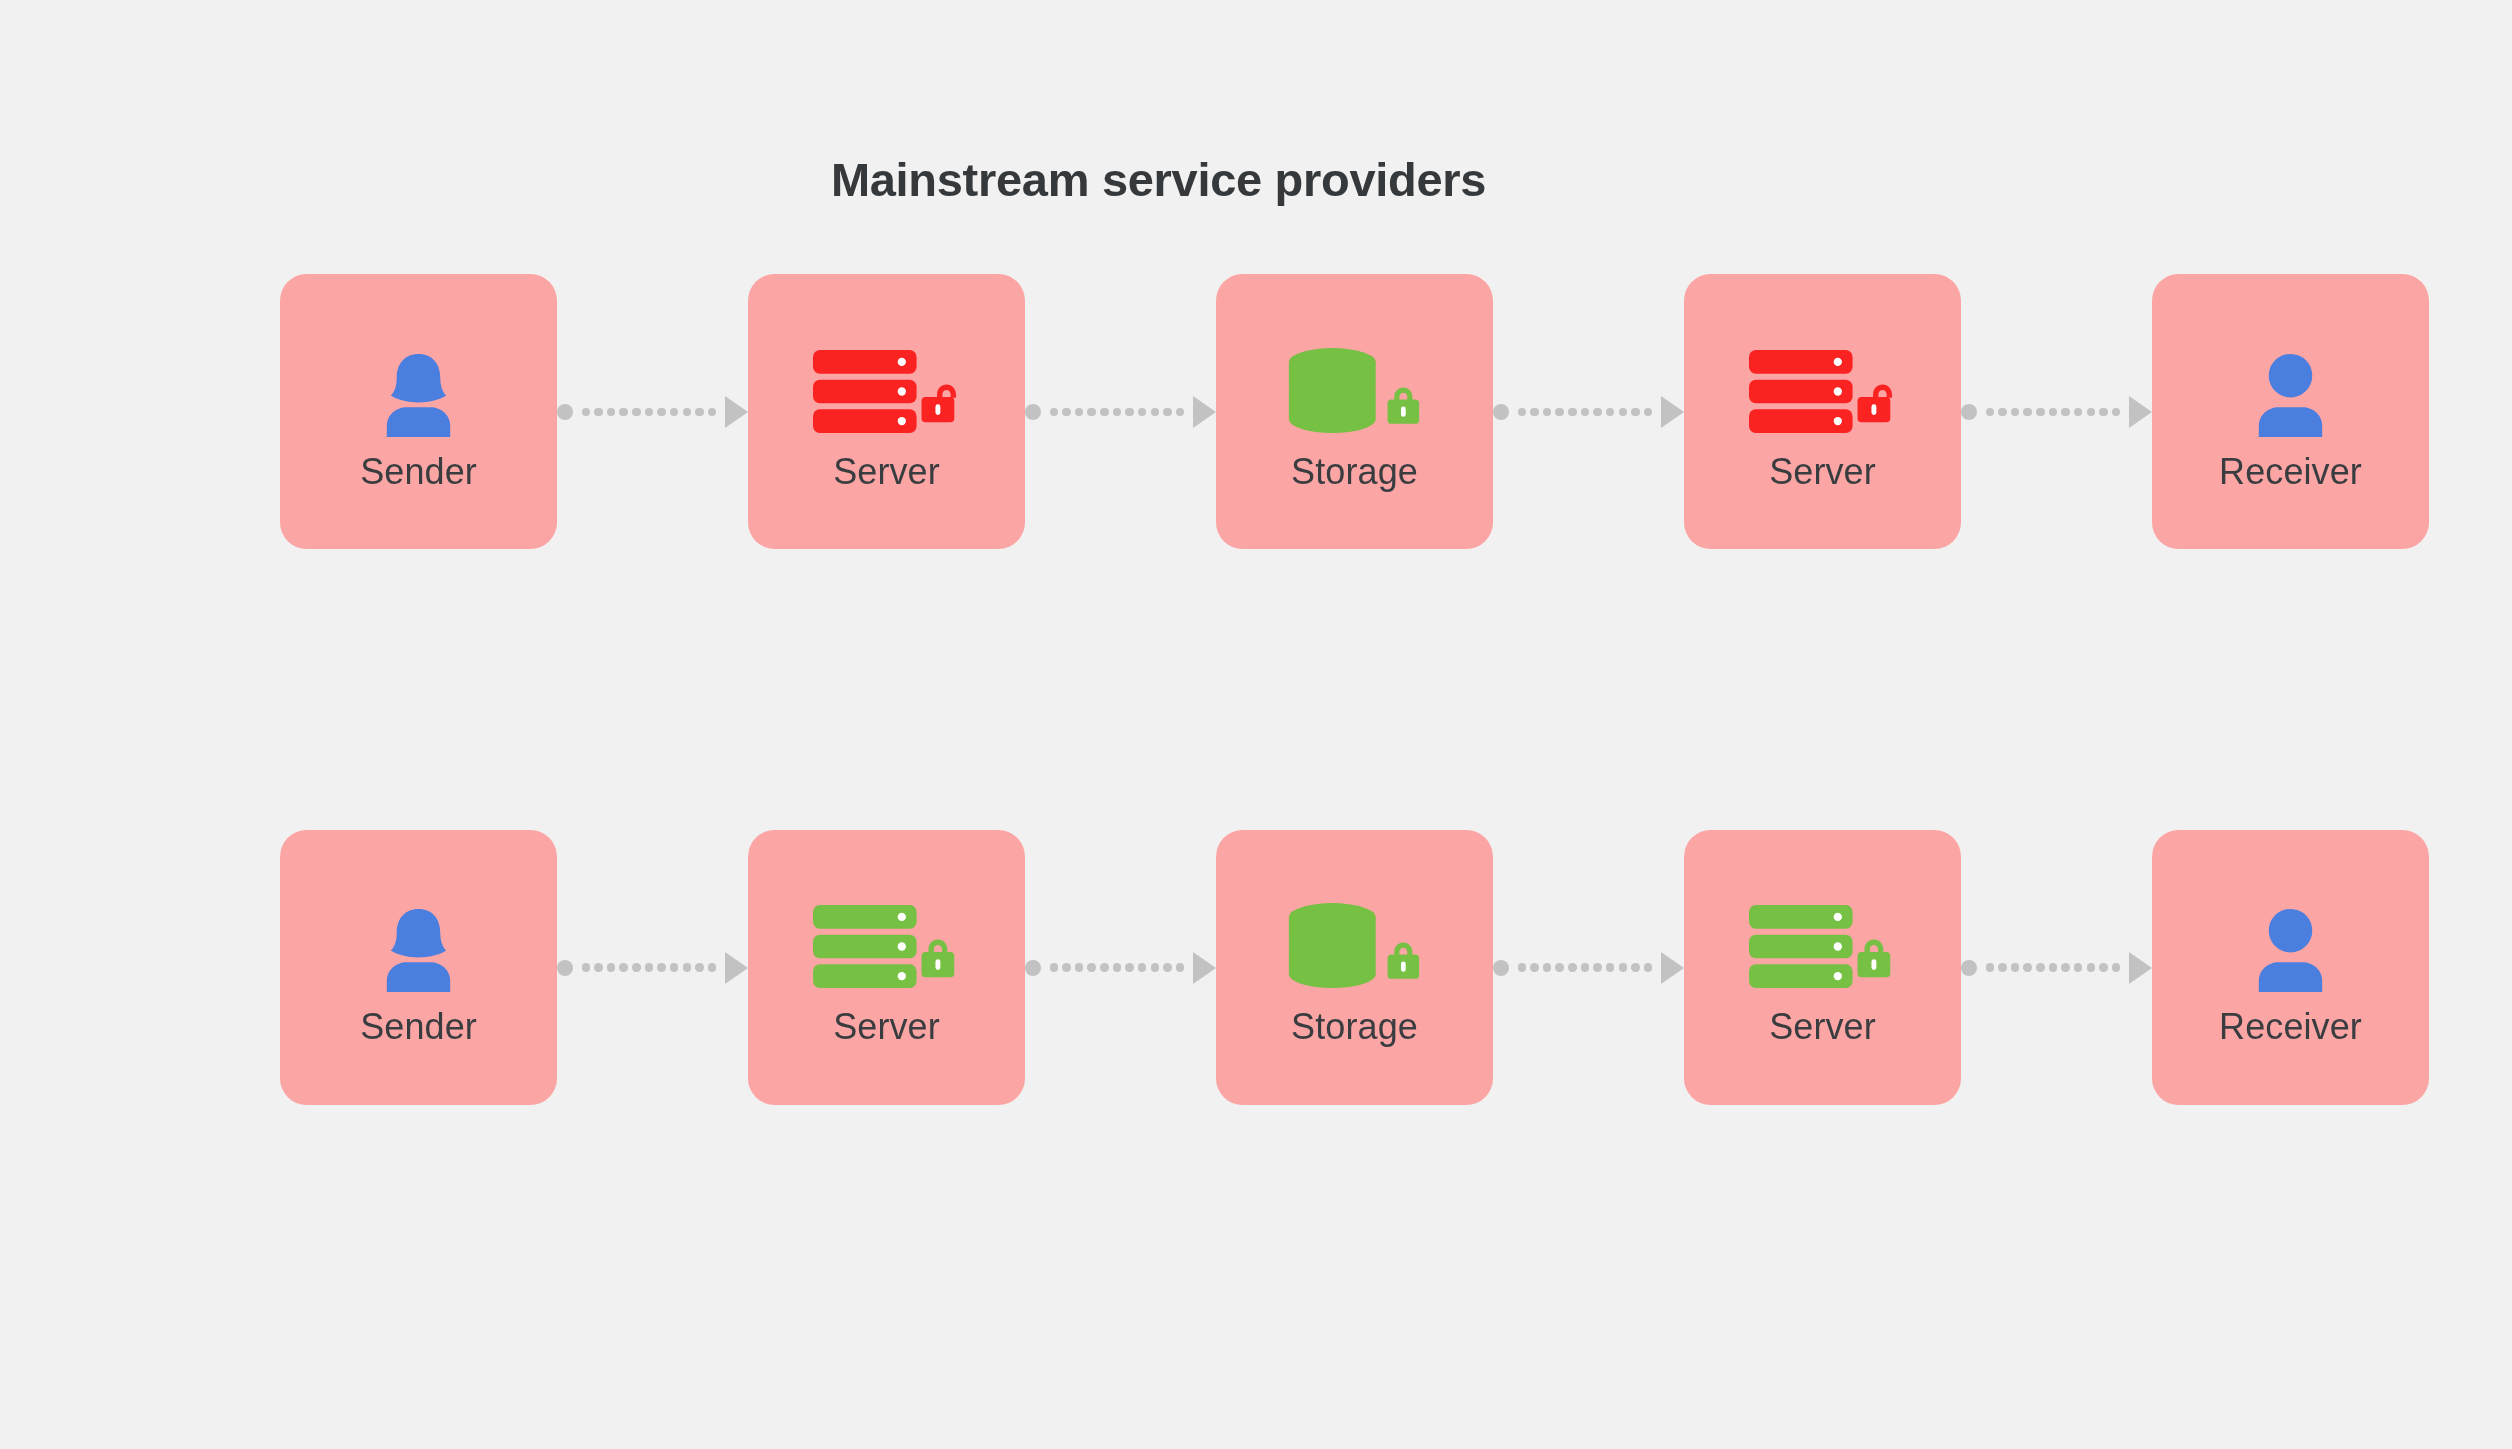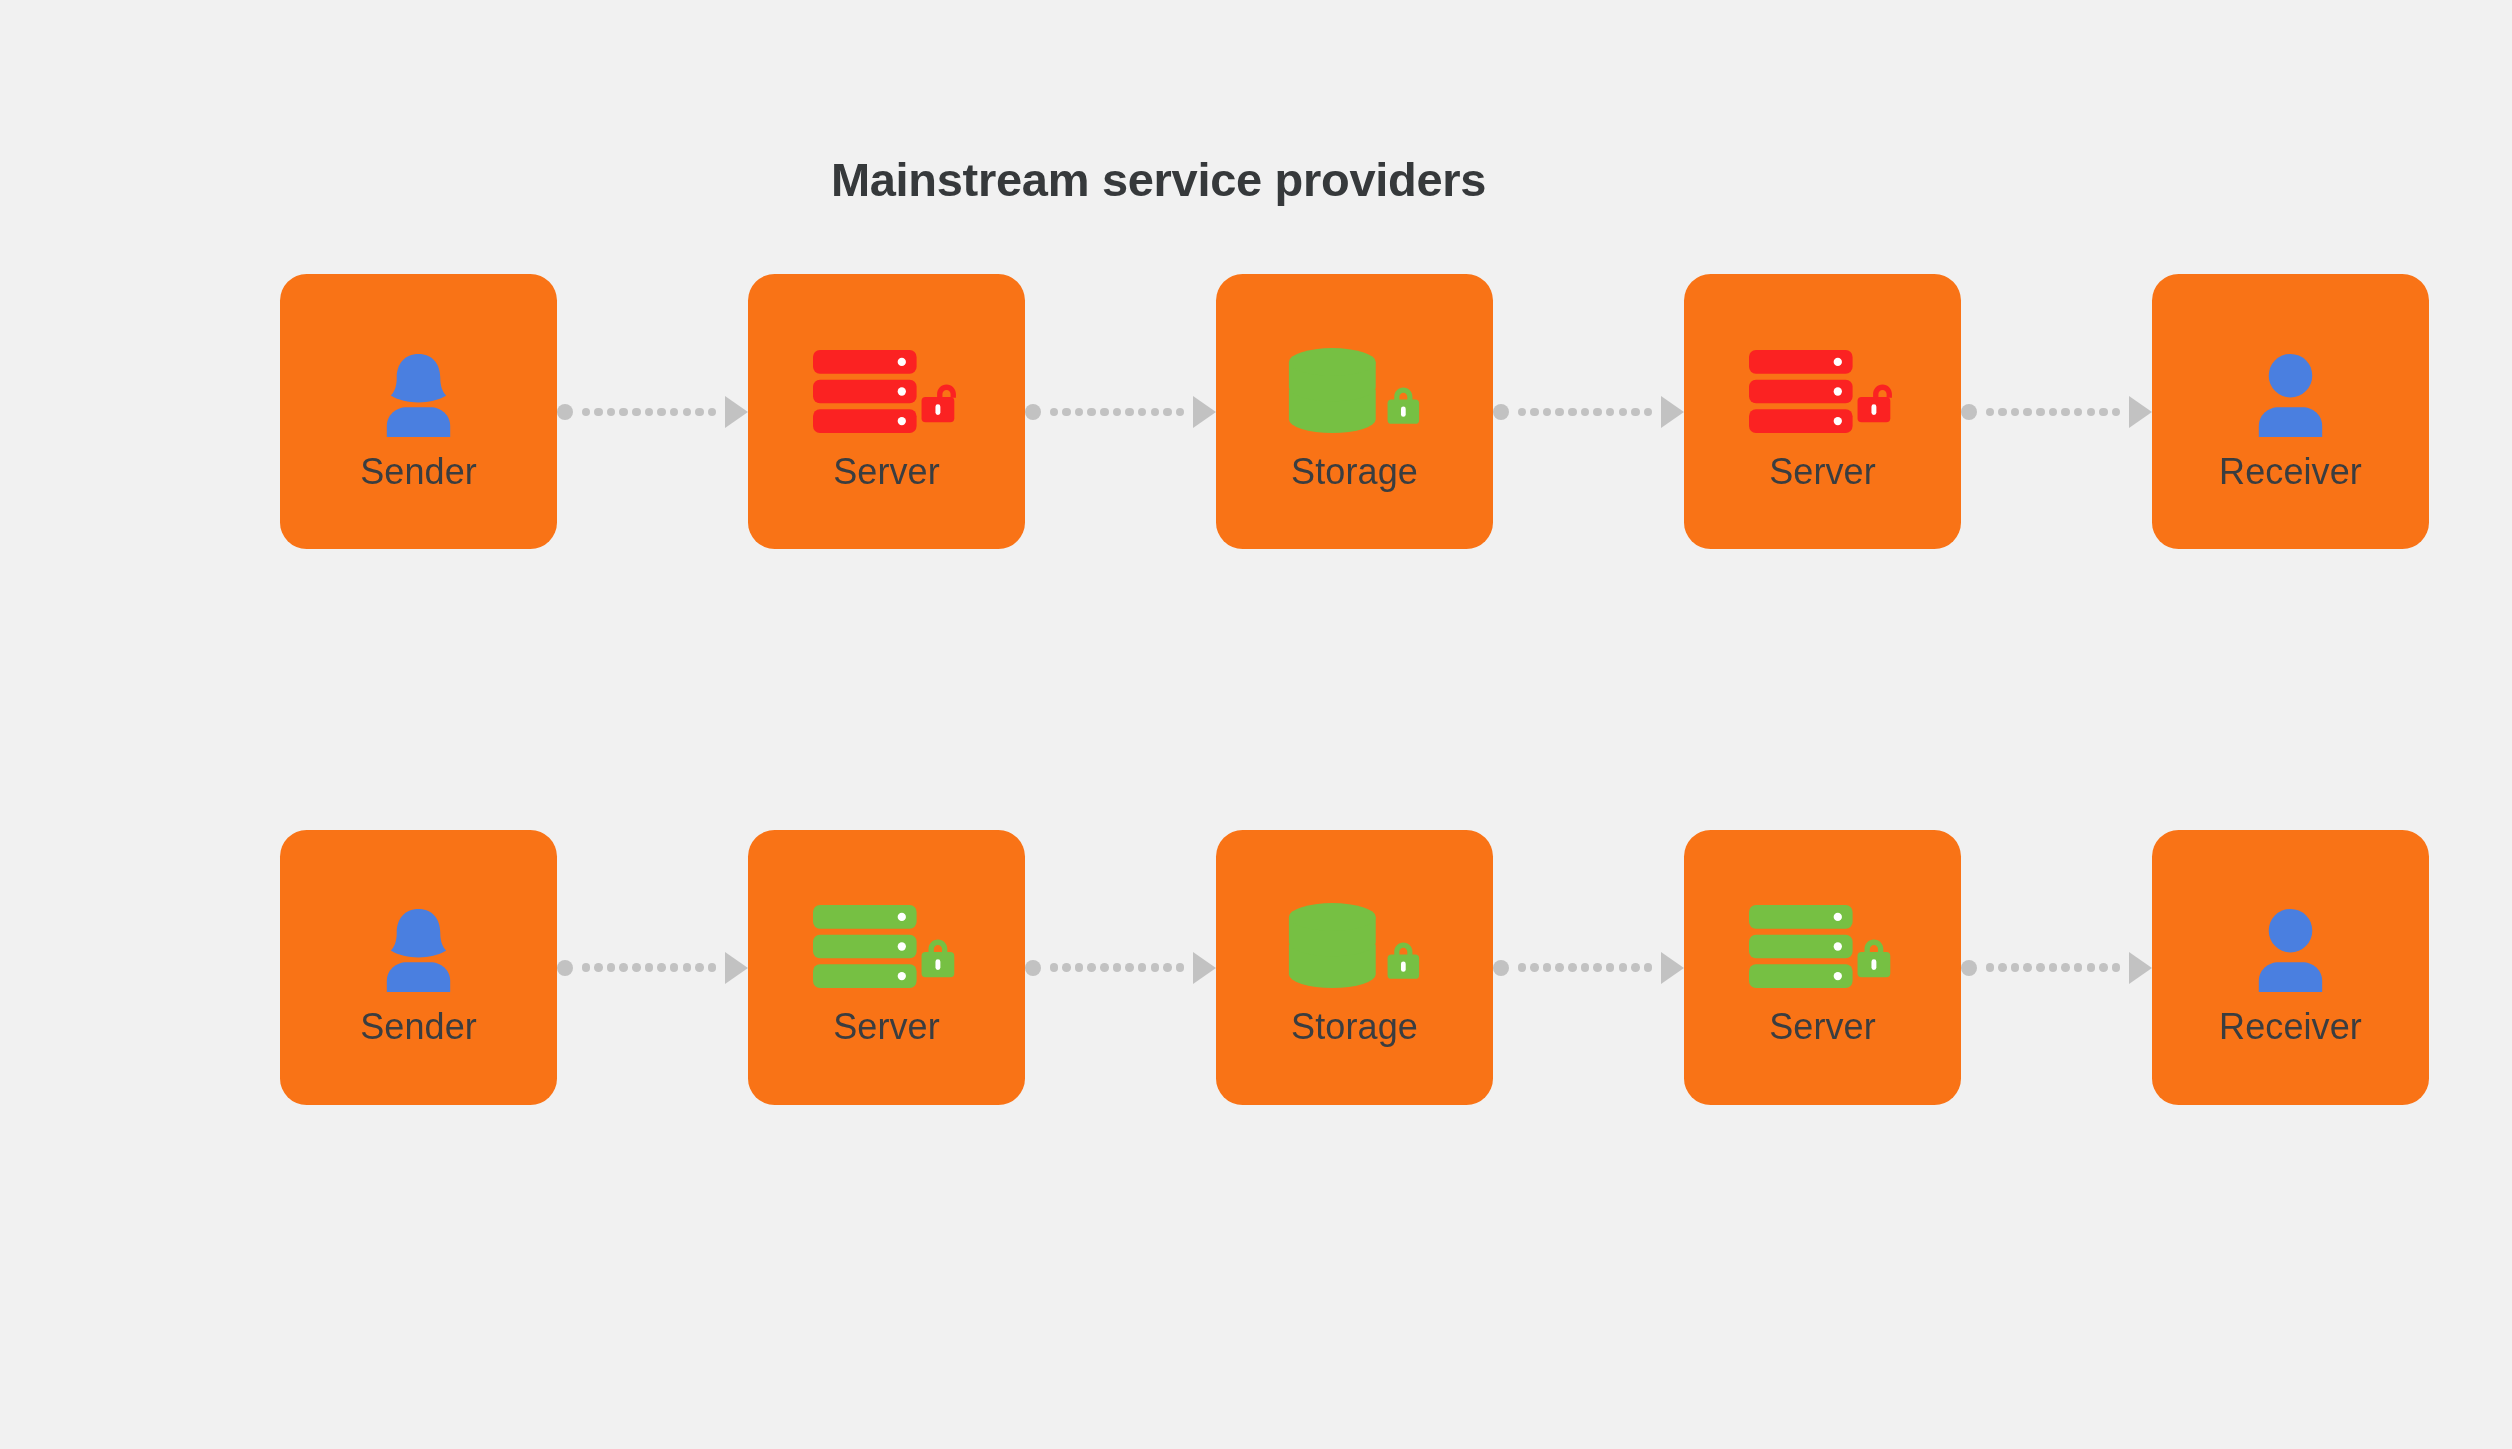--- a/index.html
+++ b/index.html
@@ -44,21 +44,21 @@
     flex-direction:row;
     align-items:center;
     justify-content:center;
     padding-left:196px;
     box-sizing:content-box;
   }
 
   .card{
     width:277px;
     height:275px;
-    background:#f97316;
+    background:#fca5a5;
     border-radius:26.6px;
     display:flex;
     flex-direction:column;
     align-items:center;
     justify-content:center;
     flex:0 0 auto;
   }
   .card-icon{
     height:114px;
     display:flex;

